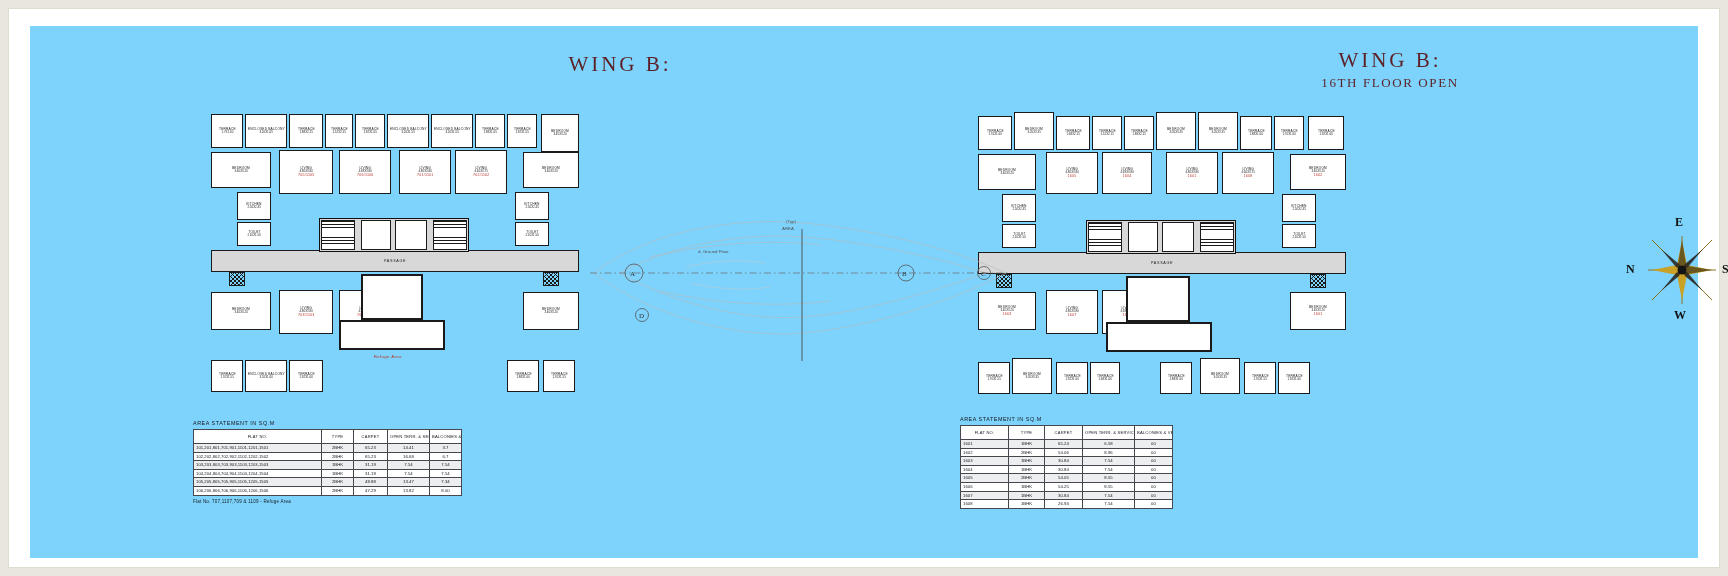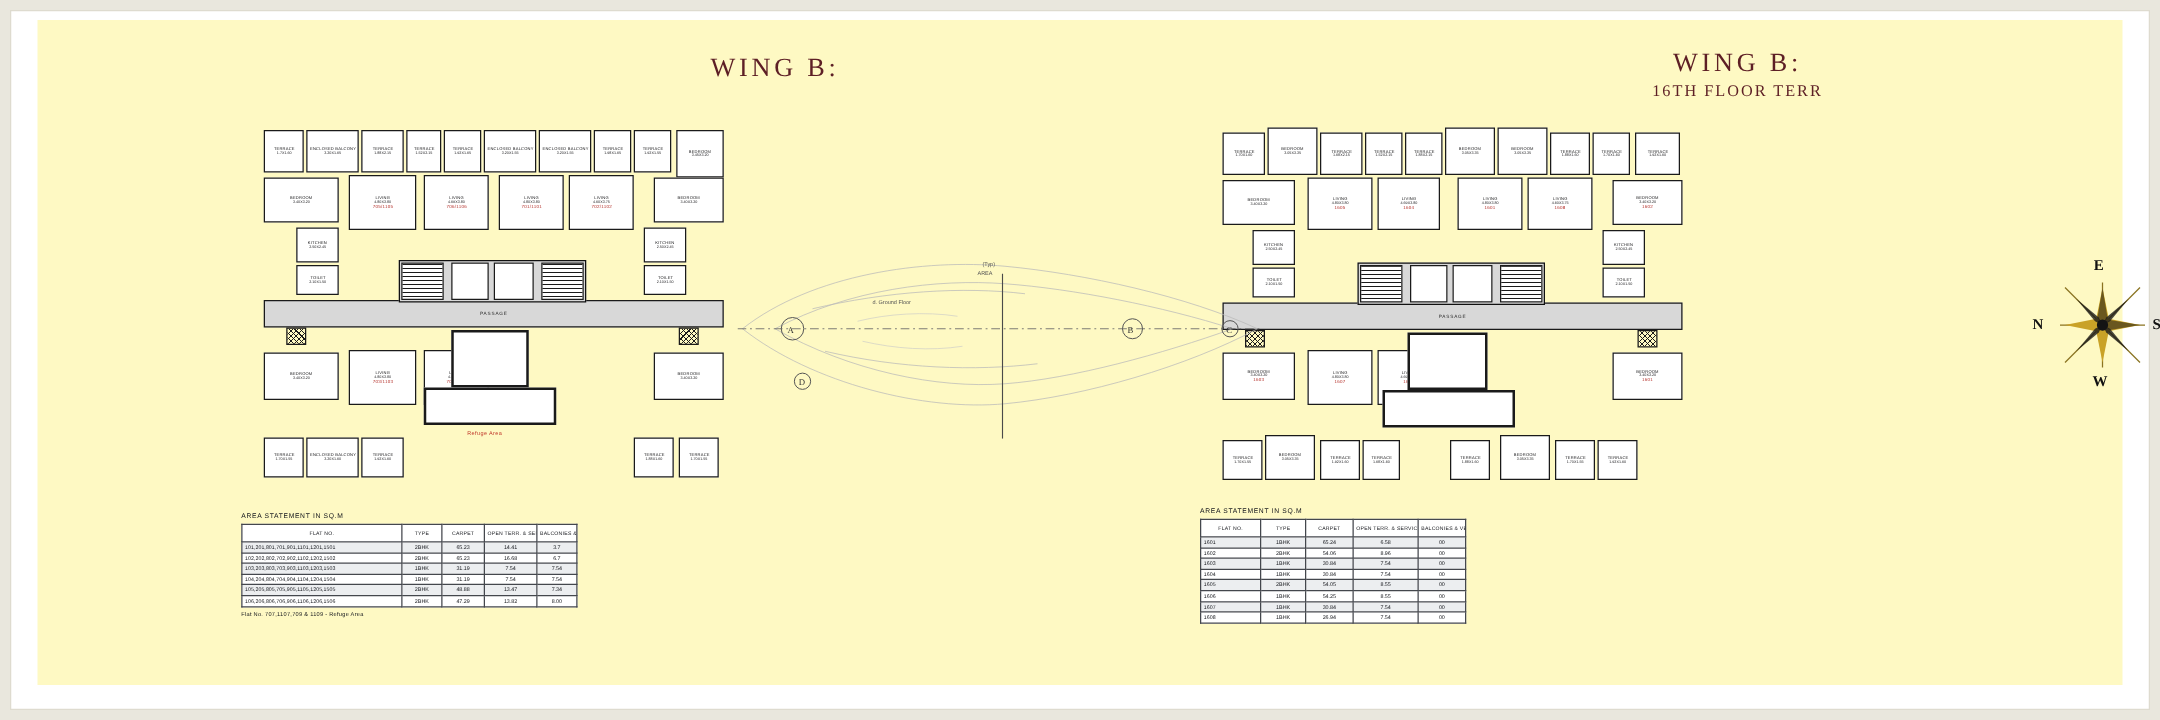--- a/index.html
+++ b/index.html
@@ -7,22 +7,22 @@
     width:1728px;height:576px;overflow:hidden;
     background:#e9e7dd;
     font-family:"Liberation Serif", serif;
   }
   .page{
     position:absolute;left:8px;top:8px;width:1712px;height:560px;
     background:#ffffff;
     box-shadow:0 0 0 1px #dedbcf inset;
   }
   .inner{
-    position:absolute;left:22px;top:8px;width:1668px;height:532px;
-    background:#fef9c3;
+    position:absolute;left:22px;top:18px;width:1668px;height:532px;
+    background:#7dd3fc;
   }
 
   
   .title-block{position:absolute;text-align:center;}
   .title-main{
     font-family:"Liberation Serif", serif;
     font-size:21px;letter-spacing:3px;color:#5d1f25;
     font-variant:small-caps;font-weight:400;line-height:24px;
   }
   .title-sub{
@@ -133,21 +133,21 @@
 
 <div class="page">
 <div class="inner">
 
   <div class="title-block" id="title-left">
     <div class="title-main">WING B:</div>
   </div>
 
   <div class="title-block" id="title-right">
     <div class="title-main">WING B:</div>
-    <div class="title-sub">16TH FLOOR TERR</div>
+    <div class="title-sub">16TH FLOOR OPEN</div>
   </div>
 
   <div class="plan" id="plan-left">
     <div id="left-rooms">
           <div class="room" style="left: 18px; top: 22px; width: 32px; height: 34px;">
             <div class="rlabel">TERRACE</div>
             <div class="rdim">1.7X1.60</div>
           </div>
           <div class="room" style="left: 52px; top: 22px; width: 42px; height: 34px;">
             <div class="rlabel">ENCLOSED BALCONY</div>

